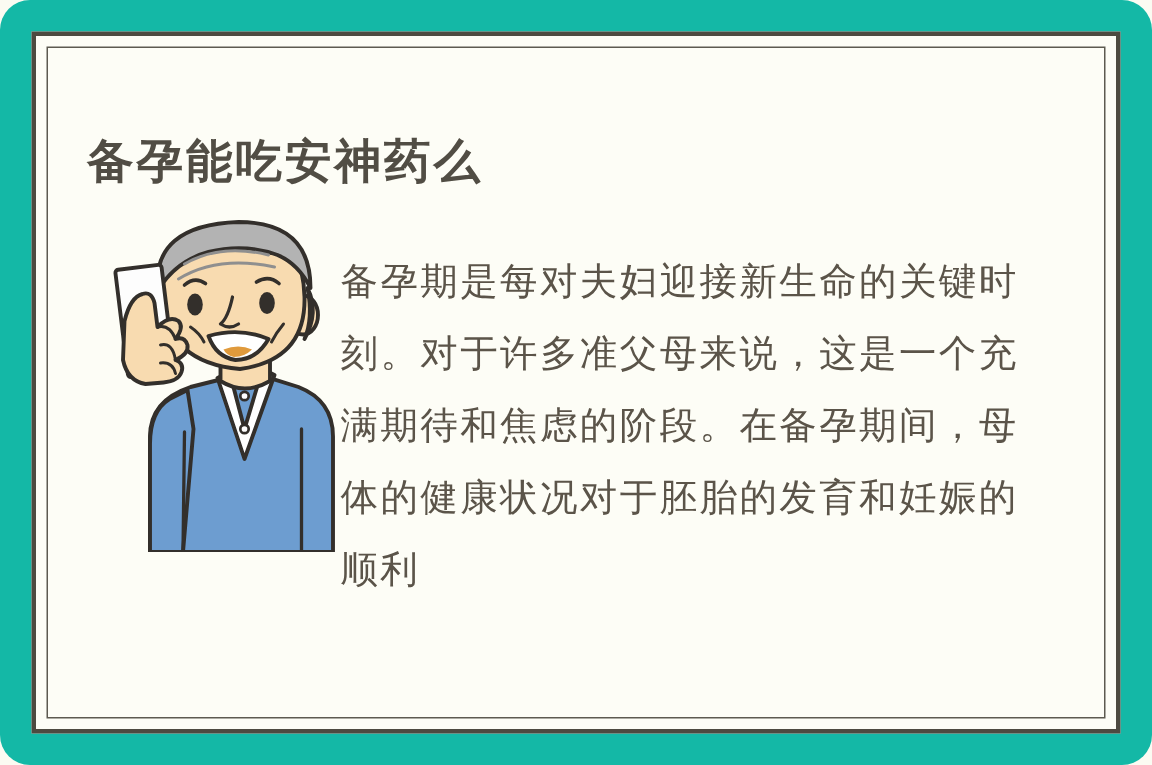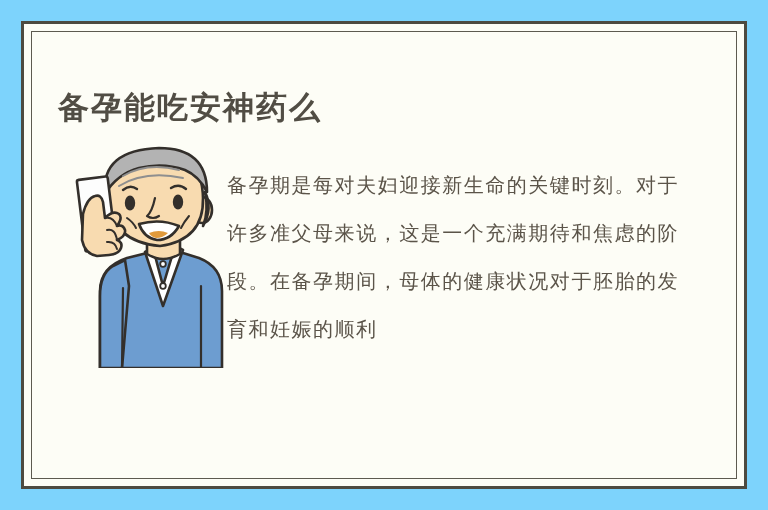--- a/index.html
+++ b/index.html
@@ -11,21 +11,22 @@
     height: 510px;
     background: #fbfbf2;
     font-family: "Liberation Sans", sans-serif;
     overflow: hidden;
   }
 
   .page {
     position: relative;
     width: 768px;
     height: 510px;
-    background: #7dd3fc;
+    background: #14b8a6;
+    border-radius: 20px;
   }
 
   
   .frame-outer {
     position: absolute;
     left: 21px;
     top: 21px;
     width: 726px;
     height: 468px;
     border: 3px solid #4d4a40;
@@ -76,26 +77,26 @@
     width: 160px;
     height: 232px;
   }
 
   
   .article-body {
     position: absolute;
     left: 196px;
     top: 110px;
     width: 452px;
-    font-size: 20px;
+    font-size: 25px;
     line-height: 48px;
     color: #5b5449;
     letter-spacing: 1.5px;
     text-align: justify;
-    font-family: Liberation Serif, serif;
+    font-family: Liberation Mono, monospace;
     word-break: break-all;
   }
 </style>
 </head>
 <body>
 
 <div class="page">
 
   <div class="frame-outer"></div>
   <div class="frame-inner"></div>

